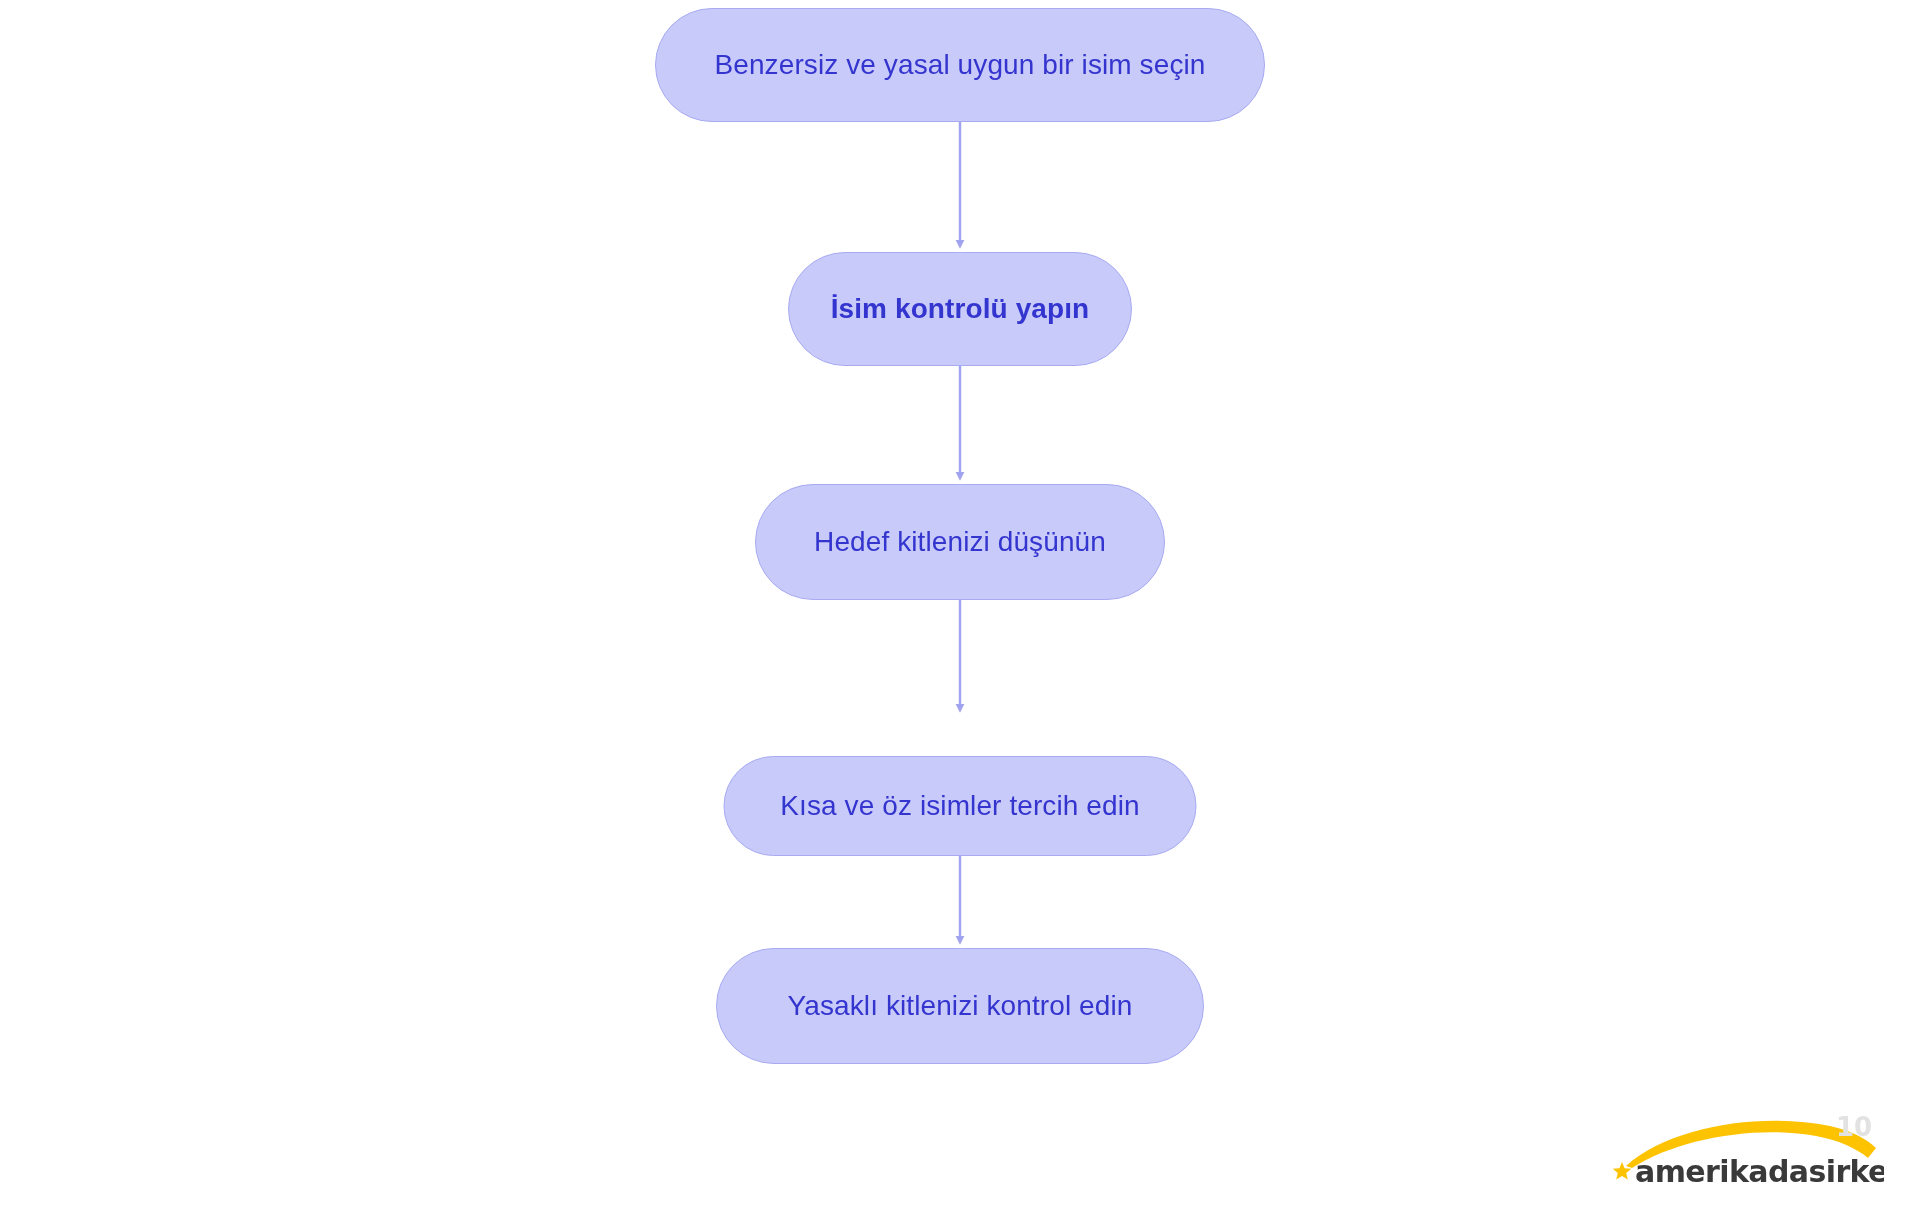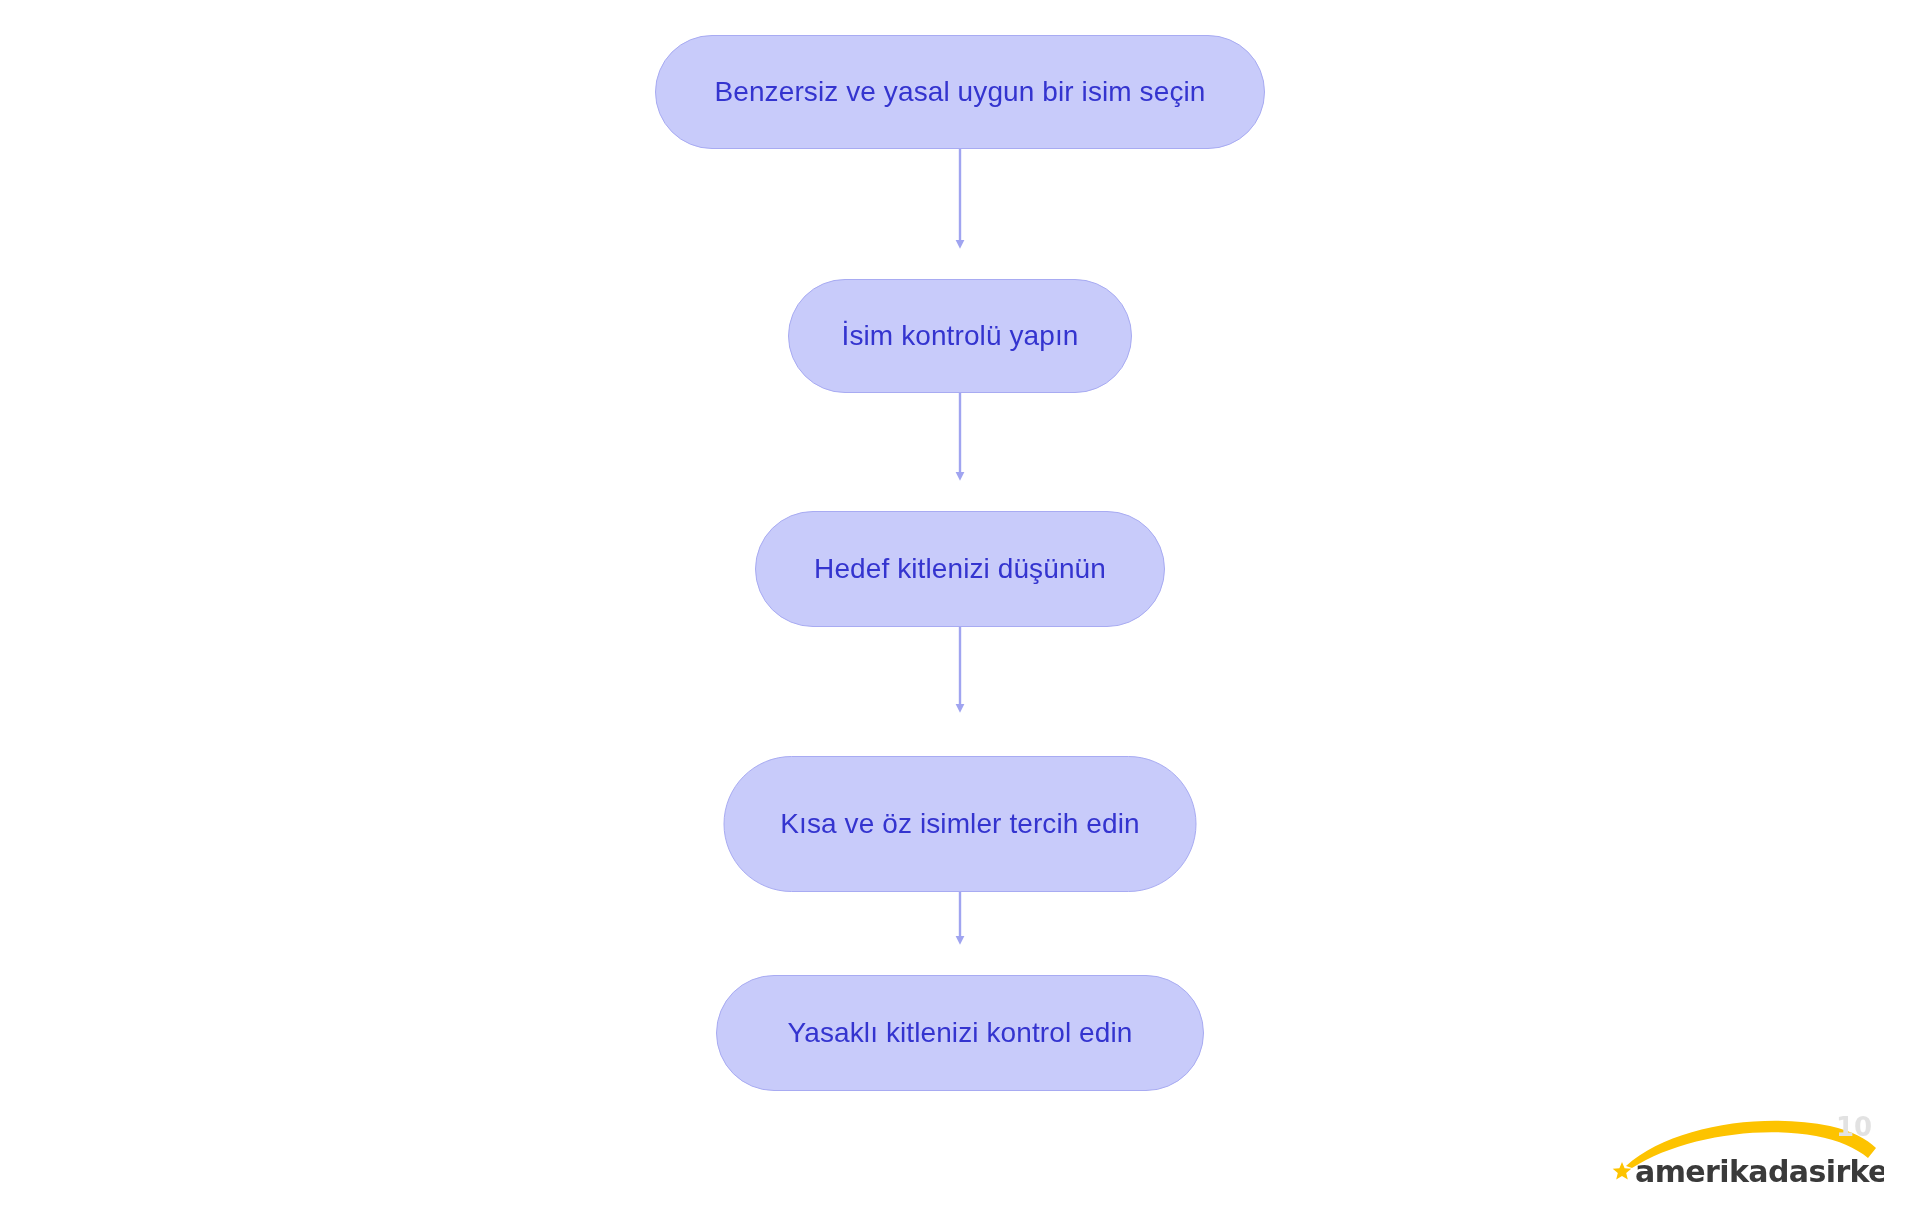--- a/index.html
+++ b/index.html
@@ -34,32 +34,31 @@
     background: #c8cbfa;
     border: 1.6px solid #a8abf2;
     border-radius: 9999px;
     color: #3434cf;
     font-size: 28px;
     font-weight: 400;
     letter-spacing: 0.1px;
     white-space: nowrap;
     line-height: 1;
     transform: translateX(-50%);
-    margin-top: 27px;
   }
 
   .node-label {
     pointer-events: none;
   }
 
   
   #node-0 { left: 960px; top: 8px;    width: 610px; height: 114px; }
-  #node-1 { left: 960px; top: 252px;  width: 344px; height: 114px; }
+  #node-1 { left: 960px; top: 252px;  width: 344px; height: 114px; font-weight: bold; }
   #node-2 { left: 960px; top: 484px;  width: 410px; height: 116px; text-align: right; }
-  #node-3 { left: 960px; top: 729px;  width: 473px; height: 136px; }
+  #node-3 { left: 960px; top: 756px;  width: 473px; height: 100px; }
   #node-4 { left: 960px; top: 948px;  width: 488px; height: 116px; }
 
   
   #connectors {
     position: absolute;
     left: 0;
     top: 0;
     width: 1920px;
     height: 1215px;
     pointer-events: none;

